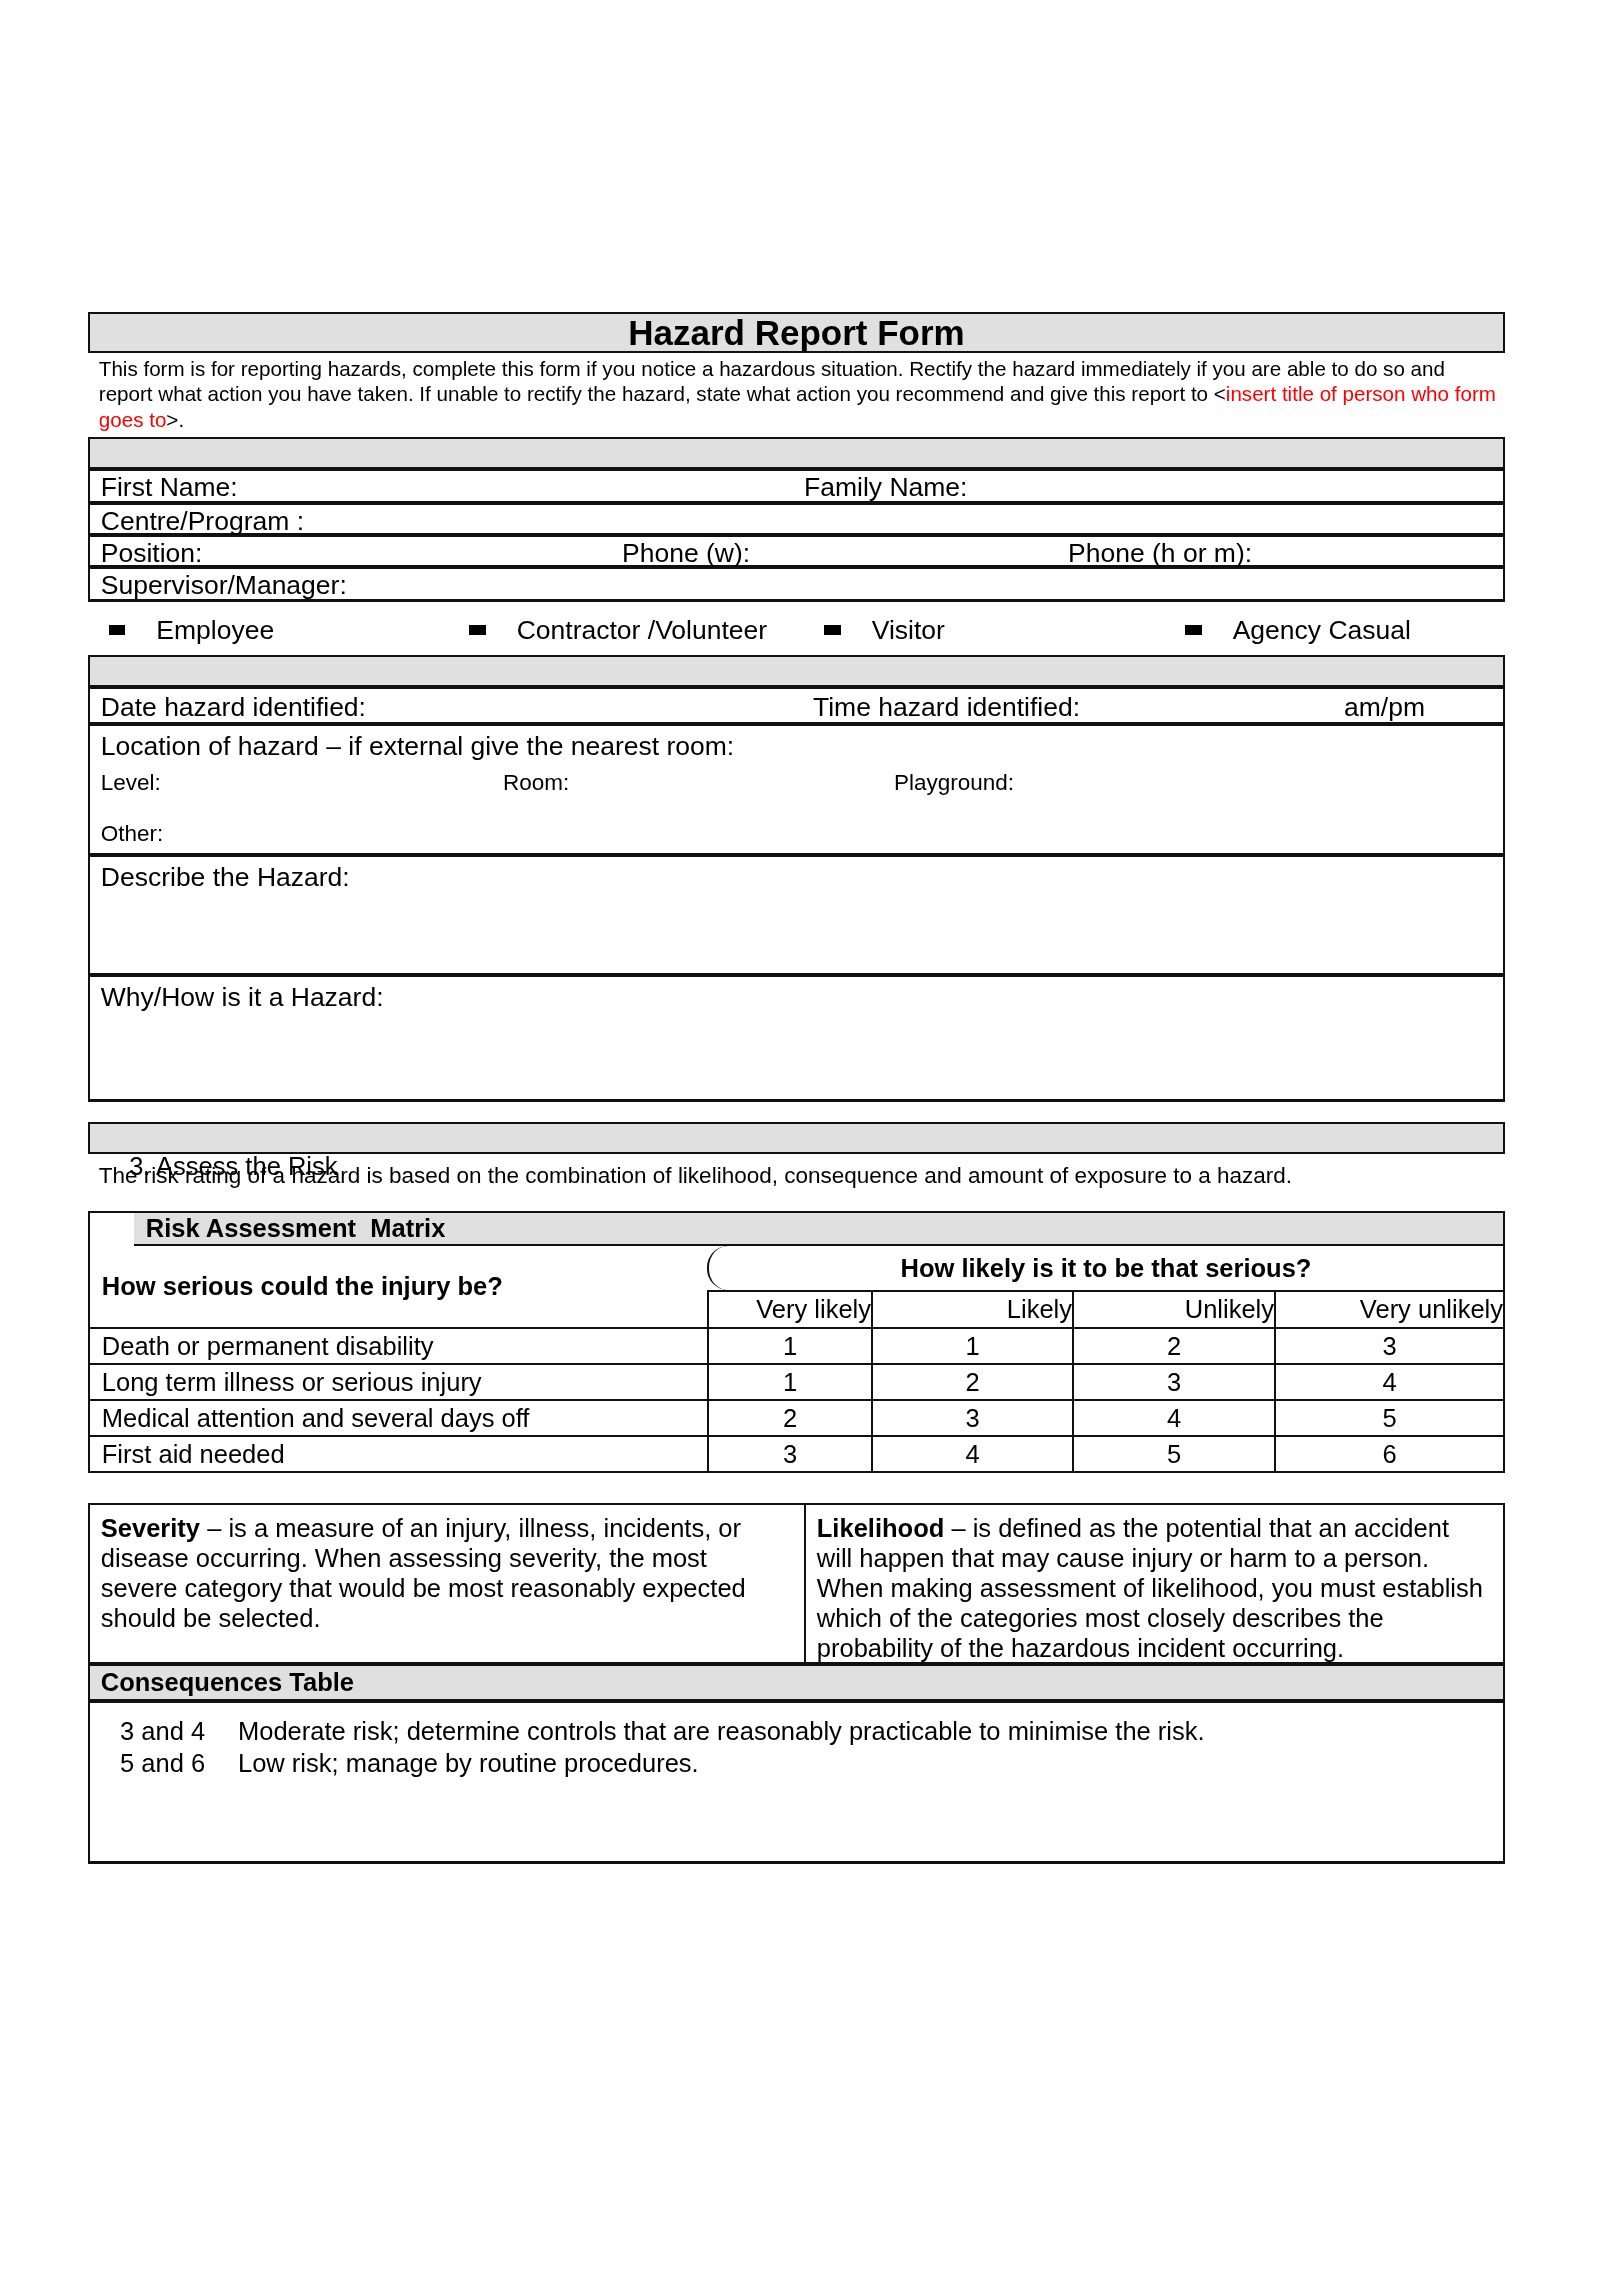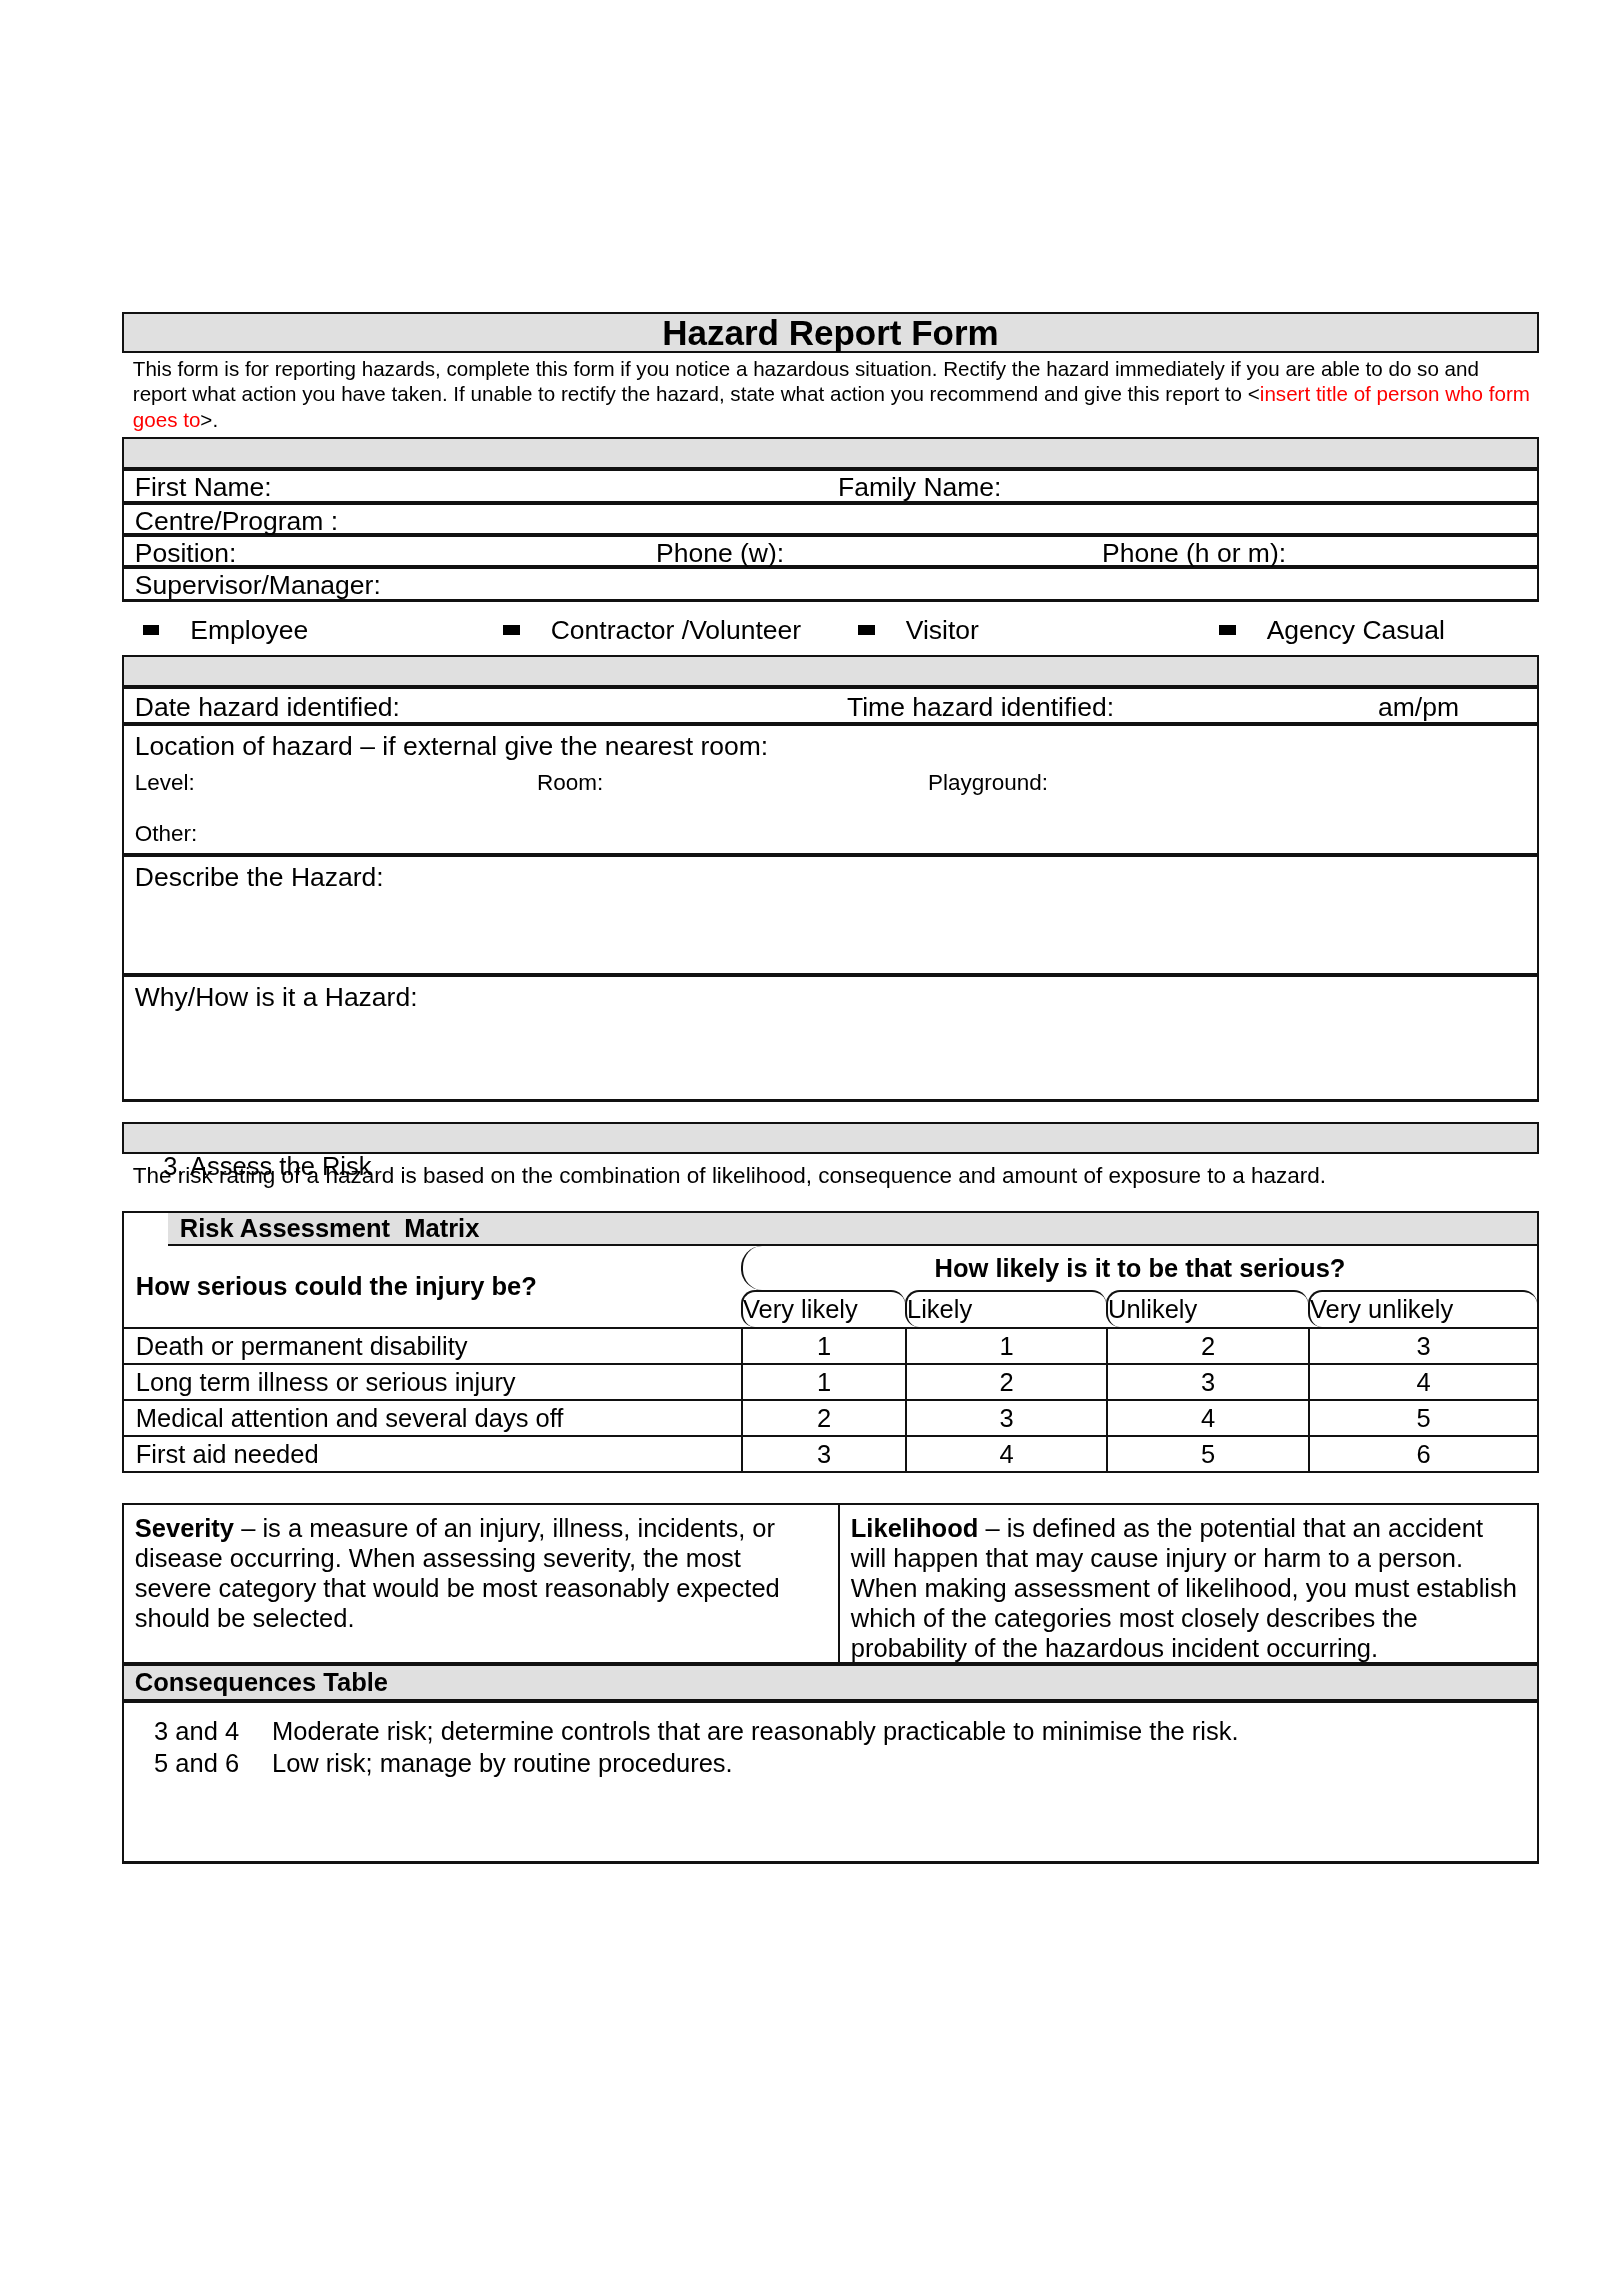--- a/index.html
+++ b/index.html
@@ -2,21 +2,21 @@
 <html><head>
 <meta charset="utf-8">
 <style>
   * { margin:0; padding:0; box-sizing:border-box; }
   html,body { background:#ffffff; }
   body {
     width:1620px; height:2293px; position:relative;
     font-family:"Liberation Sans","DejaVu Sans",sans-serif;
     color:#000;
   }
-  .form { position:absolute; left:122px; top:312px; width:1417px; }
+  .form { position:absolute; left:88px; top:312px; width:1417px; }
 
   .bar {
     background:#e0e0e0; border:2px solid #111;
     font-weight:bold; text-align:center;
     height:41px; line-height:37px; font-size:35px;
   }
   .sec-bar {
     background:#e0e0e0; border:2px solid #111;
     height:32px; line-height:28px; font-size:25.5px;
     padding-left:10.8px; white-space:pre-wrap;
@@ -60,21 +60,21 @@
   .mx-cell.first { border-left:none; }
   .mx-cell.toprow { border-top:none; }
   .mx-serious {
     grid-row:1 / span 2; display:flex; align-items:center;
     font-weight:bold; font-size:25.5px; padding-left:11.8px;
   }
   .mx-span-head {
     grid-column:2 / span 4; text-align:center; font-weight:bold;
     font-size:25.5px; height:44px; line-height:44px;border-radius:21px;
   }
-  .mx-sub { text-align:left; font-size:25.5px; height:37px; line-height:35px;border-radius:14px; }
+  .mx-sub { text-align:right; font-size:25.5px; height:37px; line-height:35px; }
   .mx-lbl { font-size:25.5px; height:36px; line-height:34px; padding-left:11.8px; }
   .mx-val { text-align:center; font-size:25.5px; height:36px; line-height:34px; }
 
   .defs { display:flex; border:2px solid #111; margin-top:30px; height:161px; }
   .defs .col { font-size:25.5px; line-height:30px; padding:8.8px 13.7px 0 10.8px; }
   .defs .col.left { width:716px; border-right:2px solid #111; }
   .defs .col.right { flex:1; }
 
   .cons-bar {
     background:#e0e0e0; border:2px solid #111; font-weight:bold;

